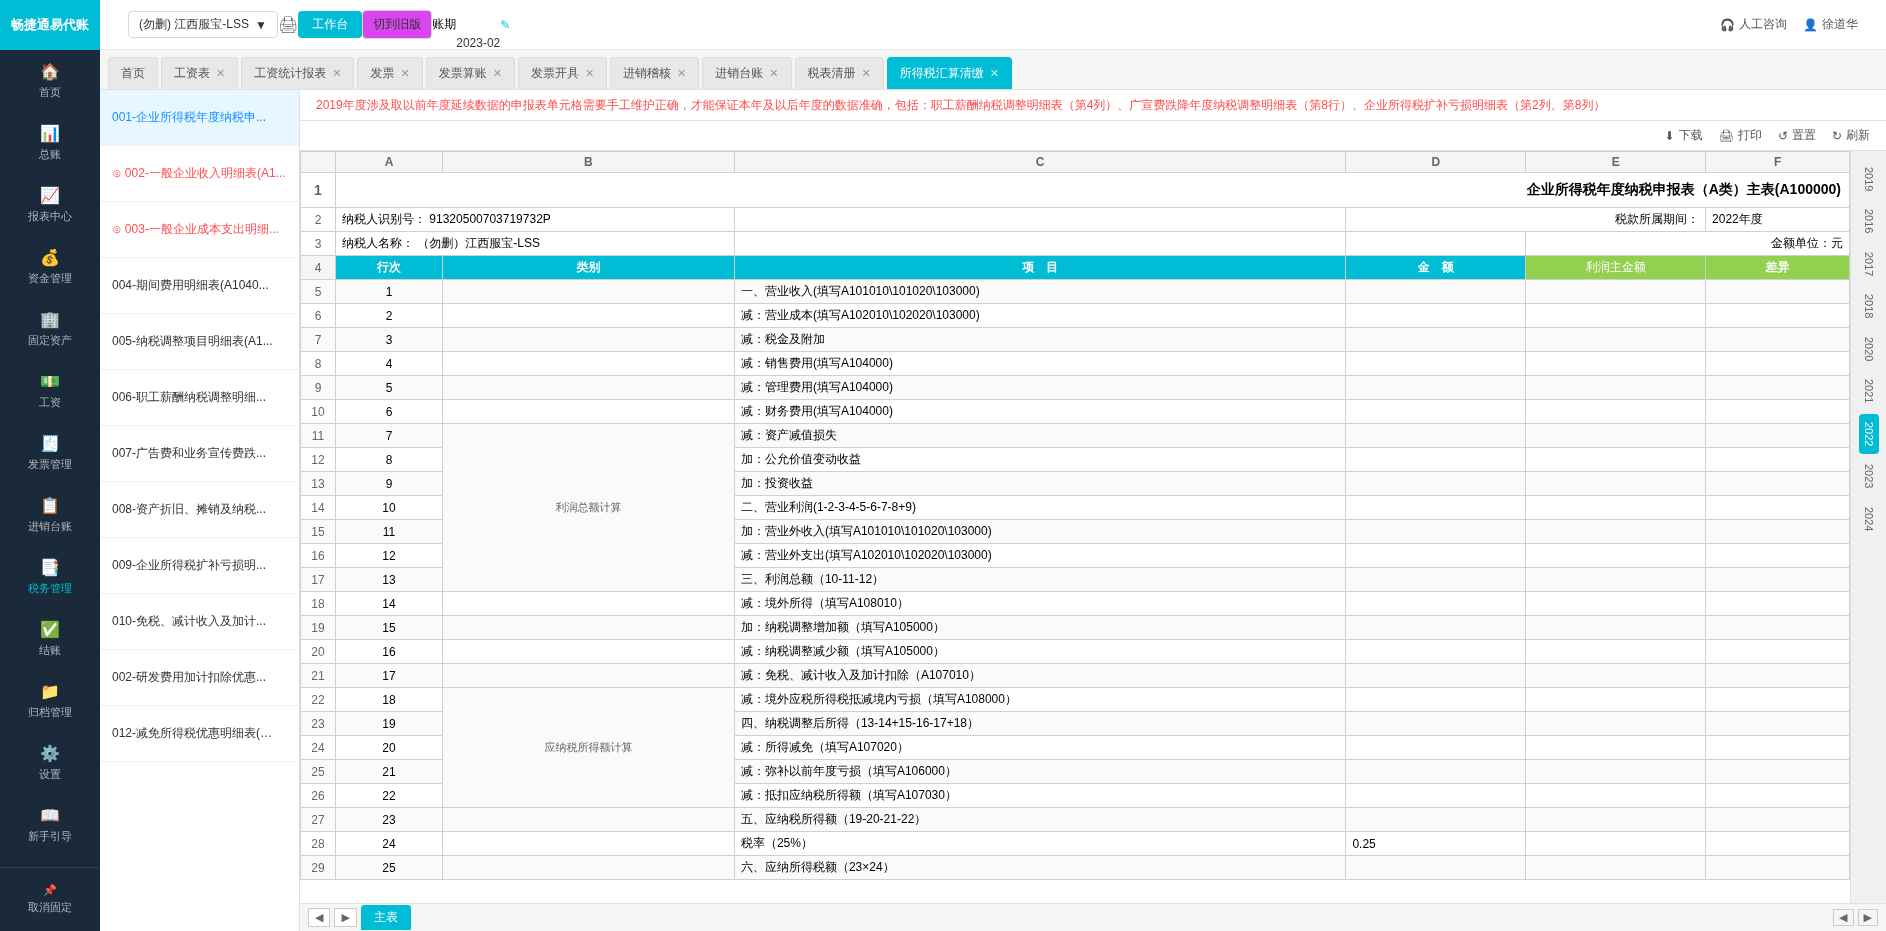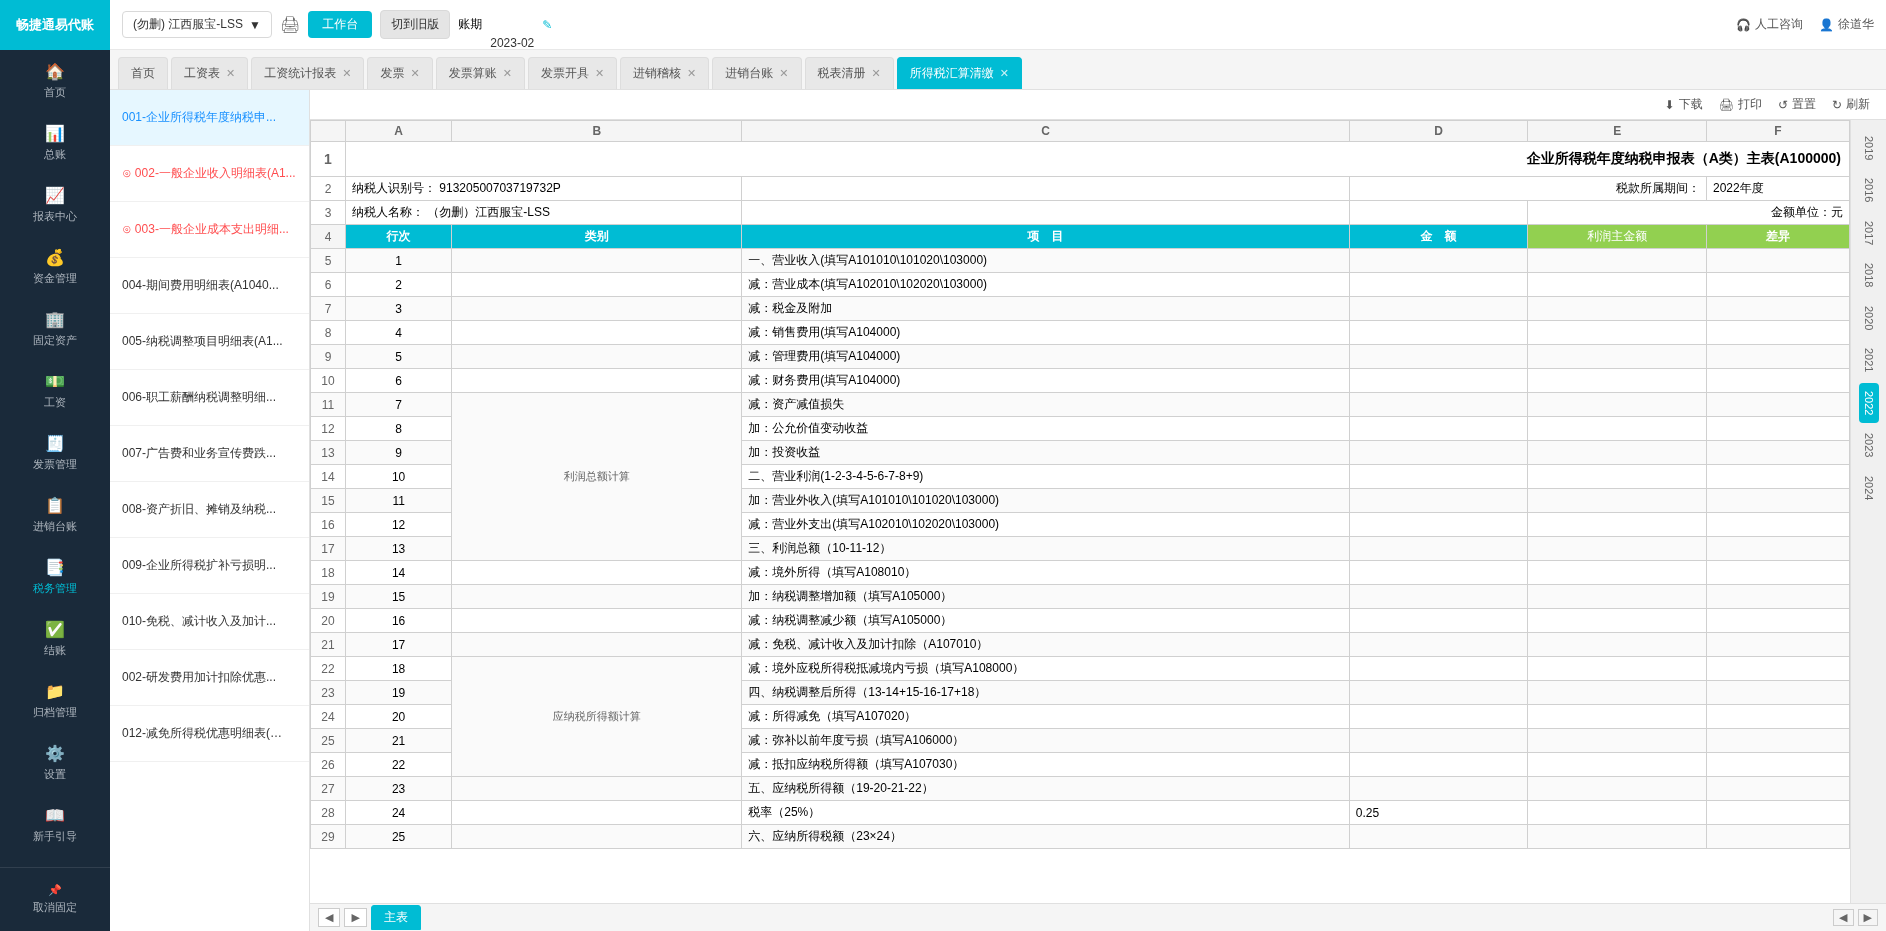--- a/index.html
+++ b/index.html
@@ -1,35 +1,35 @@
 <!DOCTYPE html>
 <html><head>
   <meta charset="utf-8">
   <style>
     * { box-sizing: border-box; margin: 0; padding: 0; }
     body { font-family: 'Microsoft YaHei', Arial, sans-serif; font-size: 12px; background: #f0f2f5; display: flex; height: 931px; overflow: hidden; }
 
     
-    .sidebar { width: 110px; background: #1a2a3a; display: flex; flex-direction: column; height: 100%; flex-shrink: 0; }
+    .sidebar { width: 100px; background: #1a2a3a; display: flex; flex-direction: column; height: 100%; flex-shrink: 0; }
     .sidebar-logo { background: #00bcd4; height: 50px; display: flex; align-items: center; justify-content: center; color: white; font-size: 13px; font-weight: bold; padding: 0 8px; }
     .sidebar-nav { flex: 1; overflow-y: auto; }
     .sidebar-item { display: flex; flex-direction: column; align-items: center; padding: 12px 0; color: #adb5bd; cursor: pointer; font-size: 11px; gap: 4px; }
     .sidebar-item.active { color: #00bcd4; }
     .sidebar-item .icon { font-size: 16px; }
     .sidebar-bottom { padding: 8px 0; border-top: 1px solid rgba(255,255,255,0.1); }
     .sidebar-bottom-item { display: flex; flex-direction: column; align-items: center; padding: 8px 0; color: #adb5bd; cursor: pointer; font-size: 11px; gap: 3px; }
 
     
     .main-area { flex: 1; display: flex; flex-direction: column; overflow: hidden; }
 
     
-    .top-bar { height: 50px; background: white; display: flex; align-items: center; padding: 0 12px; gap: 8px; border-bottom: 1px solid #e8e8e8; flex-shrink: 0; }
+    .top-bar { height: 50px; background: white; display: flex; align-items: center; padding: 0 28px; border-bottom: 1px solid #e8e8e8; flex-shrink: 0; }
     .company-selector { display: flex; align-items: center; gap: 6px; border: 1px solid #d9d9d9; border-radius: 4px; padding: 4px 10px; cursor: pointer; font-size: 12px; color: #333; }
     .workbench-btn { background: #00bcd4; color: white; border: none; border-radius: 4px; padding: 5px 14px; cursor: pointer; font-size: 12px; }
-    .switch-old-btn { background: #e5e5e5; border: 1px solid #d9d9d9; border-radius: 4px; padding: 5px 10px; cursor: pointer; font-size: 12px; color: #333; }
+    .switch-old-btn { background: #d946ef; border: 1px solid #d9d9d9; border-radius: 4px; padding: 5px 10px; cursor: pointer; font-size: 12px; color: #333; }
     .top-bar-right { margin-left: auto; display: flex; align-items: center; gap: 16px; color: #555; font-size: 12px; }
     .top-bar-right span { cursor: pointer; display: flex; align-items: center; gap: 4px; }
 
     
     .tabs-bar { height: 40px; background: #f5f5f5; display: flex; align-items: flex-end; padding: 0 8px; border-bottom: 1px solid #e0e0e0; flex-shrink: 0; overflow-x: auto; }
     .tab { height: 32px; padding: 0 12px; display: flex; align-items: center; gap: 6px; cursor: pointer; font-size: 12px; color: #555; background: #e8e8e8; border: 1px solid #ddd; border-bottom: none; border-radius: 4px 4px 0 0; margin-right: 3px; white-space: nowrap; }
     .tab.active { background: white; color: #333; border-color: #ddd; font-weight: 500; text-align: right; }
     .tab .close { color: #999; font-size: 11px; }
     .tab.highlight { background: #00bcd4; color: white; border-color: #00bcd4; }
     .tab.highlight .close { color: rgba(255,255,255,0.8); }
@@ -241,20 +241,21 @@
       <div class="sub-nav-item">008-资产折旧、摊销及纳税...</div>
       <div class="sub-nav-item">009-企业所得税扩补亏损明...</div>
       <div class="sub-nav-item">010-免税、减计收入及加计...</div>
       <div class="sub-nav-item">002-研发费用加计扣除优惠...</div>
       <div class="sub-nav-item">012-减免所得税优惠明细表(…</div>
       <div class="collapse-btn">◀</div>
     </div>
 
     <div class="main-content">
 
+      <div class="warning-bar">2019年度涉及取以前年度延续数据的申报表单元格需要手工维护正确，才能保证本年及以后年度的数据准确，包括：职工薪酬纳税调整明细表（第4列）、广宣费跌降年度纳税调整明细表（第8行）、企业所得税扩补亏损明细表（第2列、第8列）</div>
 
       <div class="content-toolbar">
         <div class="toolbar-btn">
           <span>⬇</span>
           <span>下载</span>
         </div>
         <div class="toolbar-btn">
           <span>🖨</span>
           <span>打印</span>
         </div>

